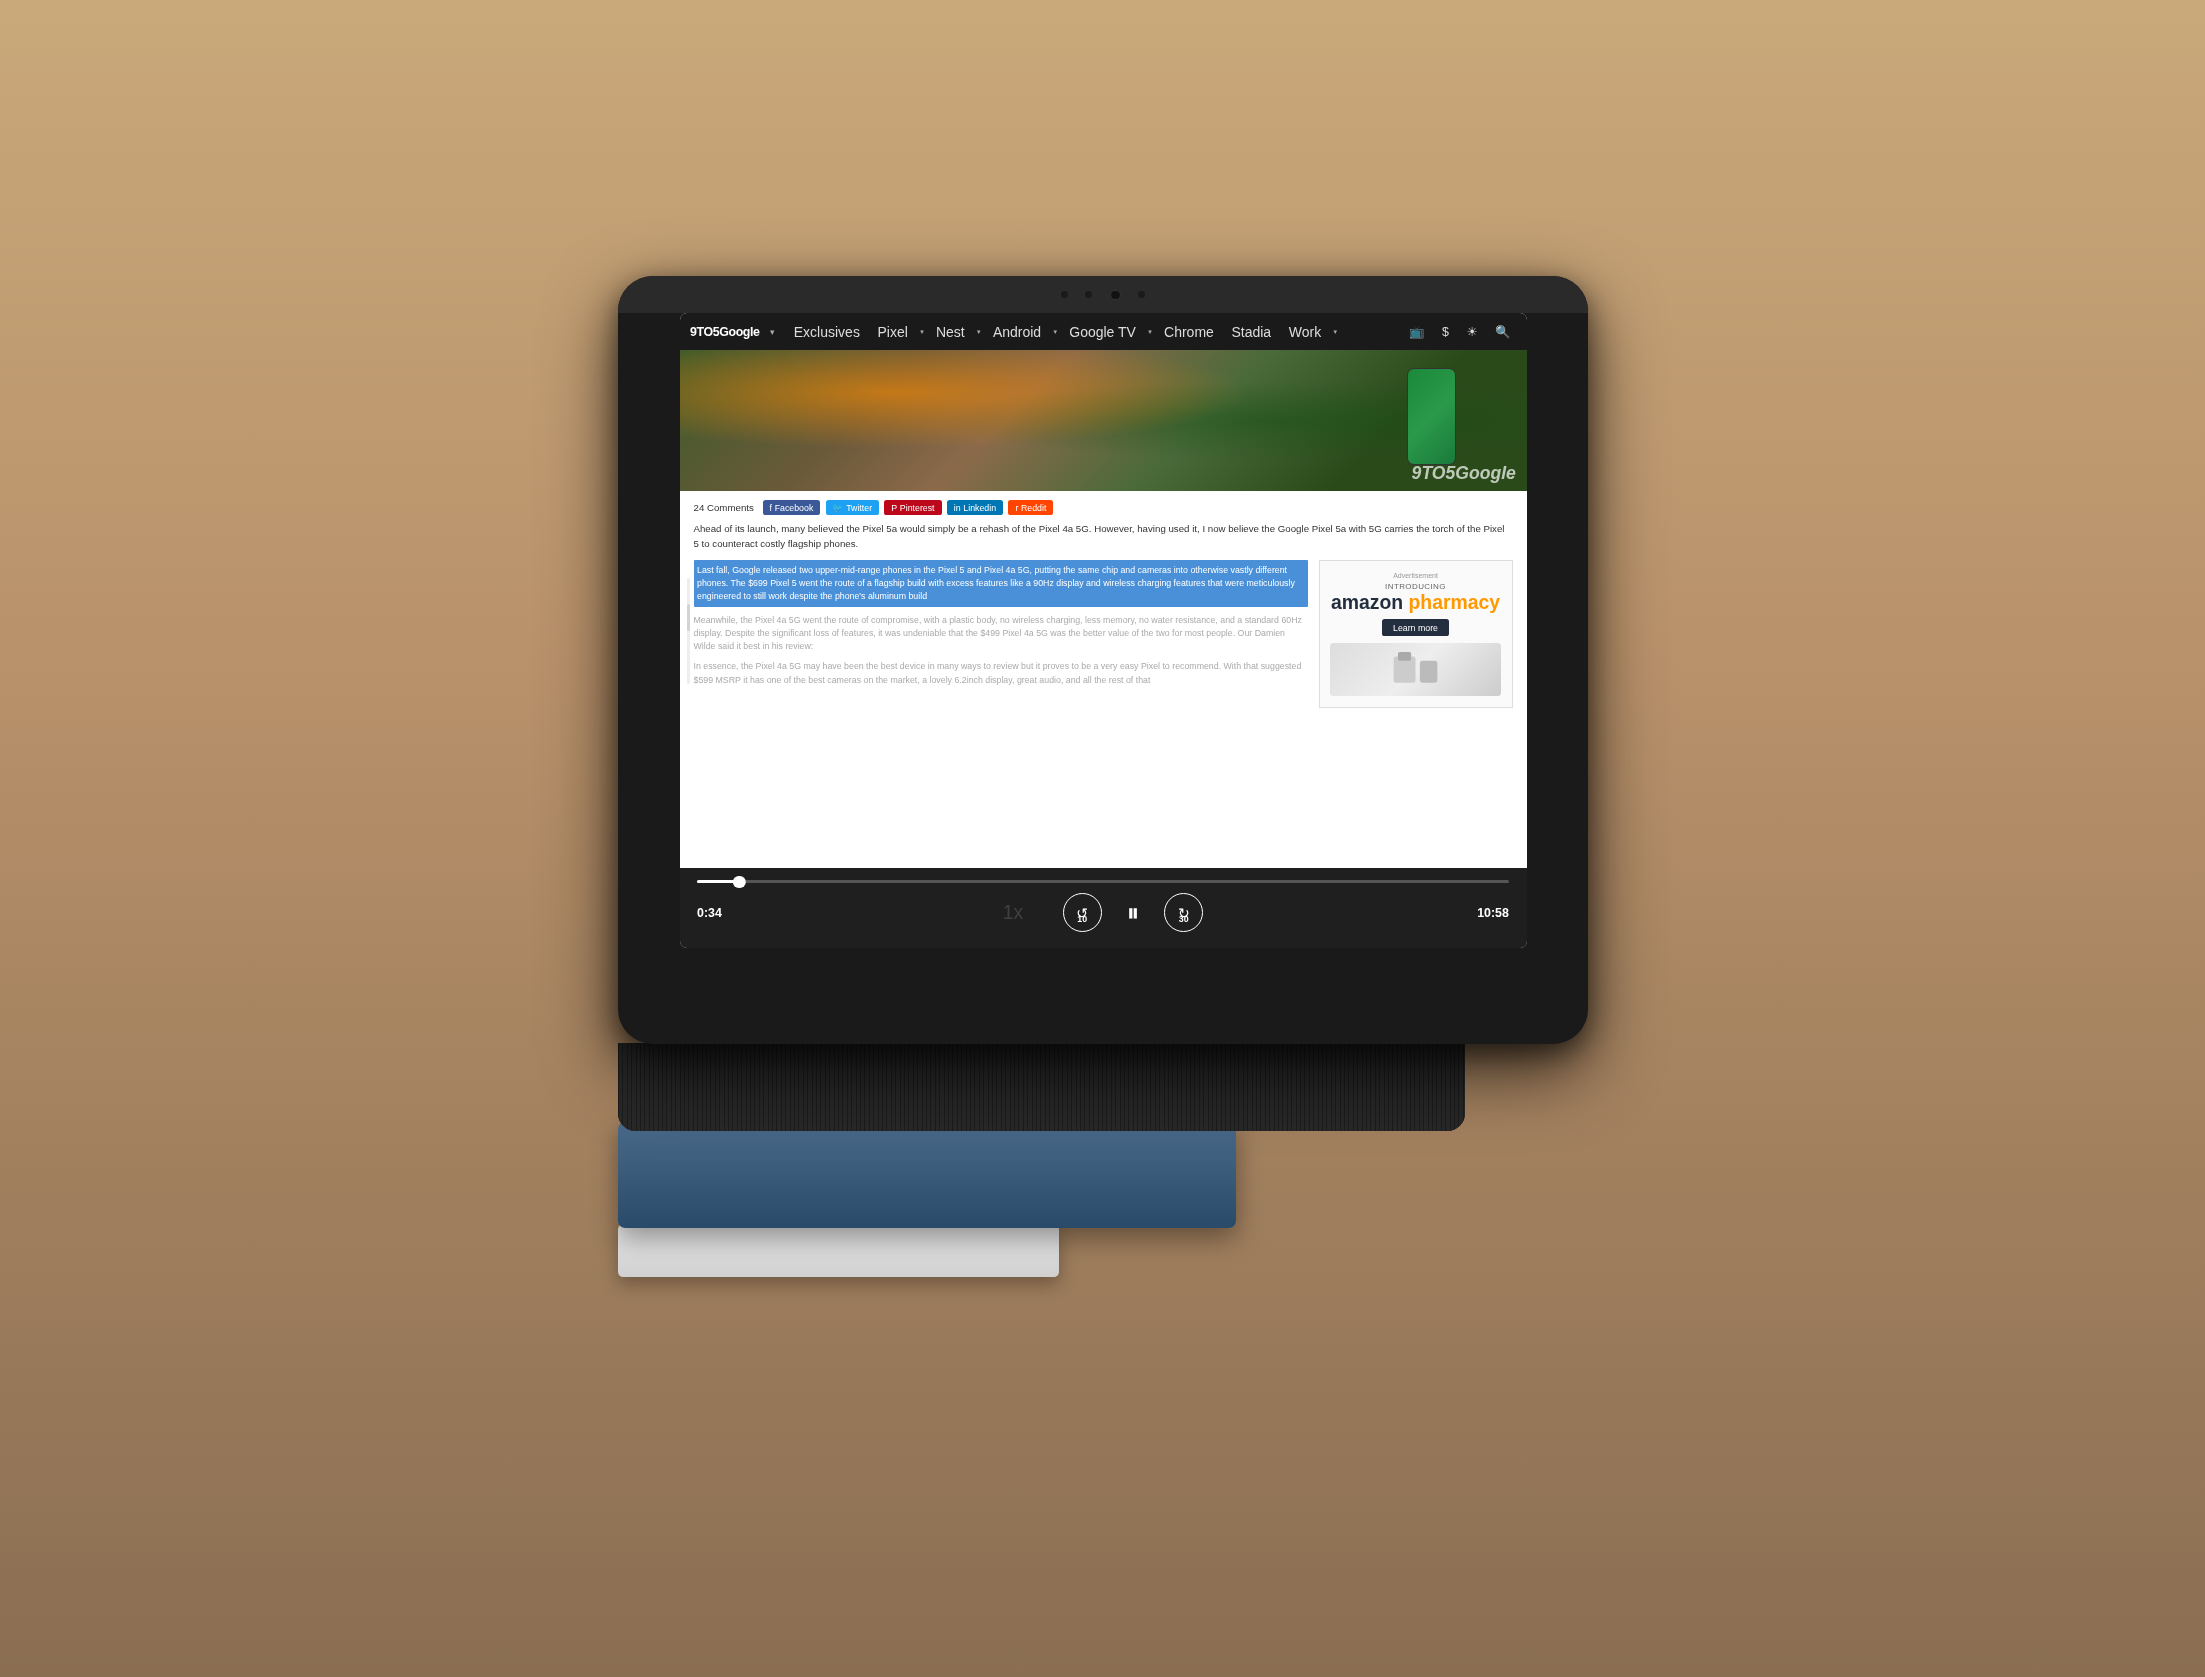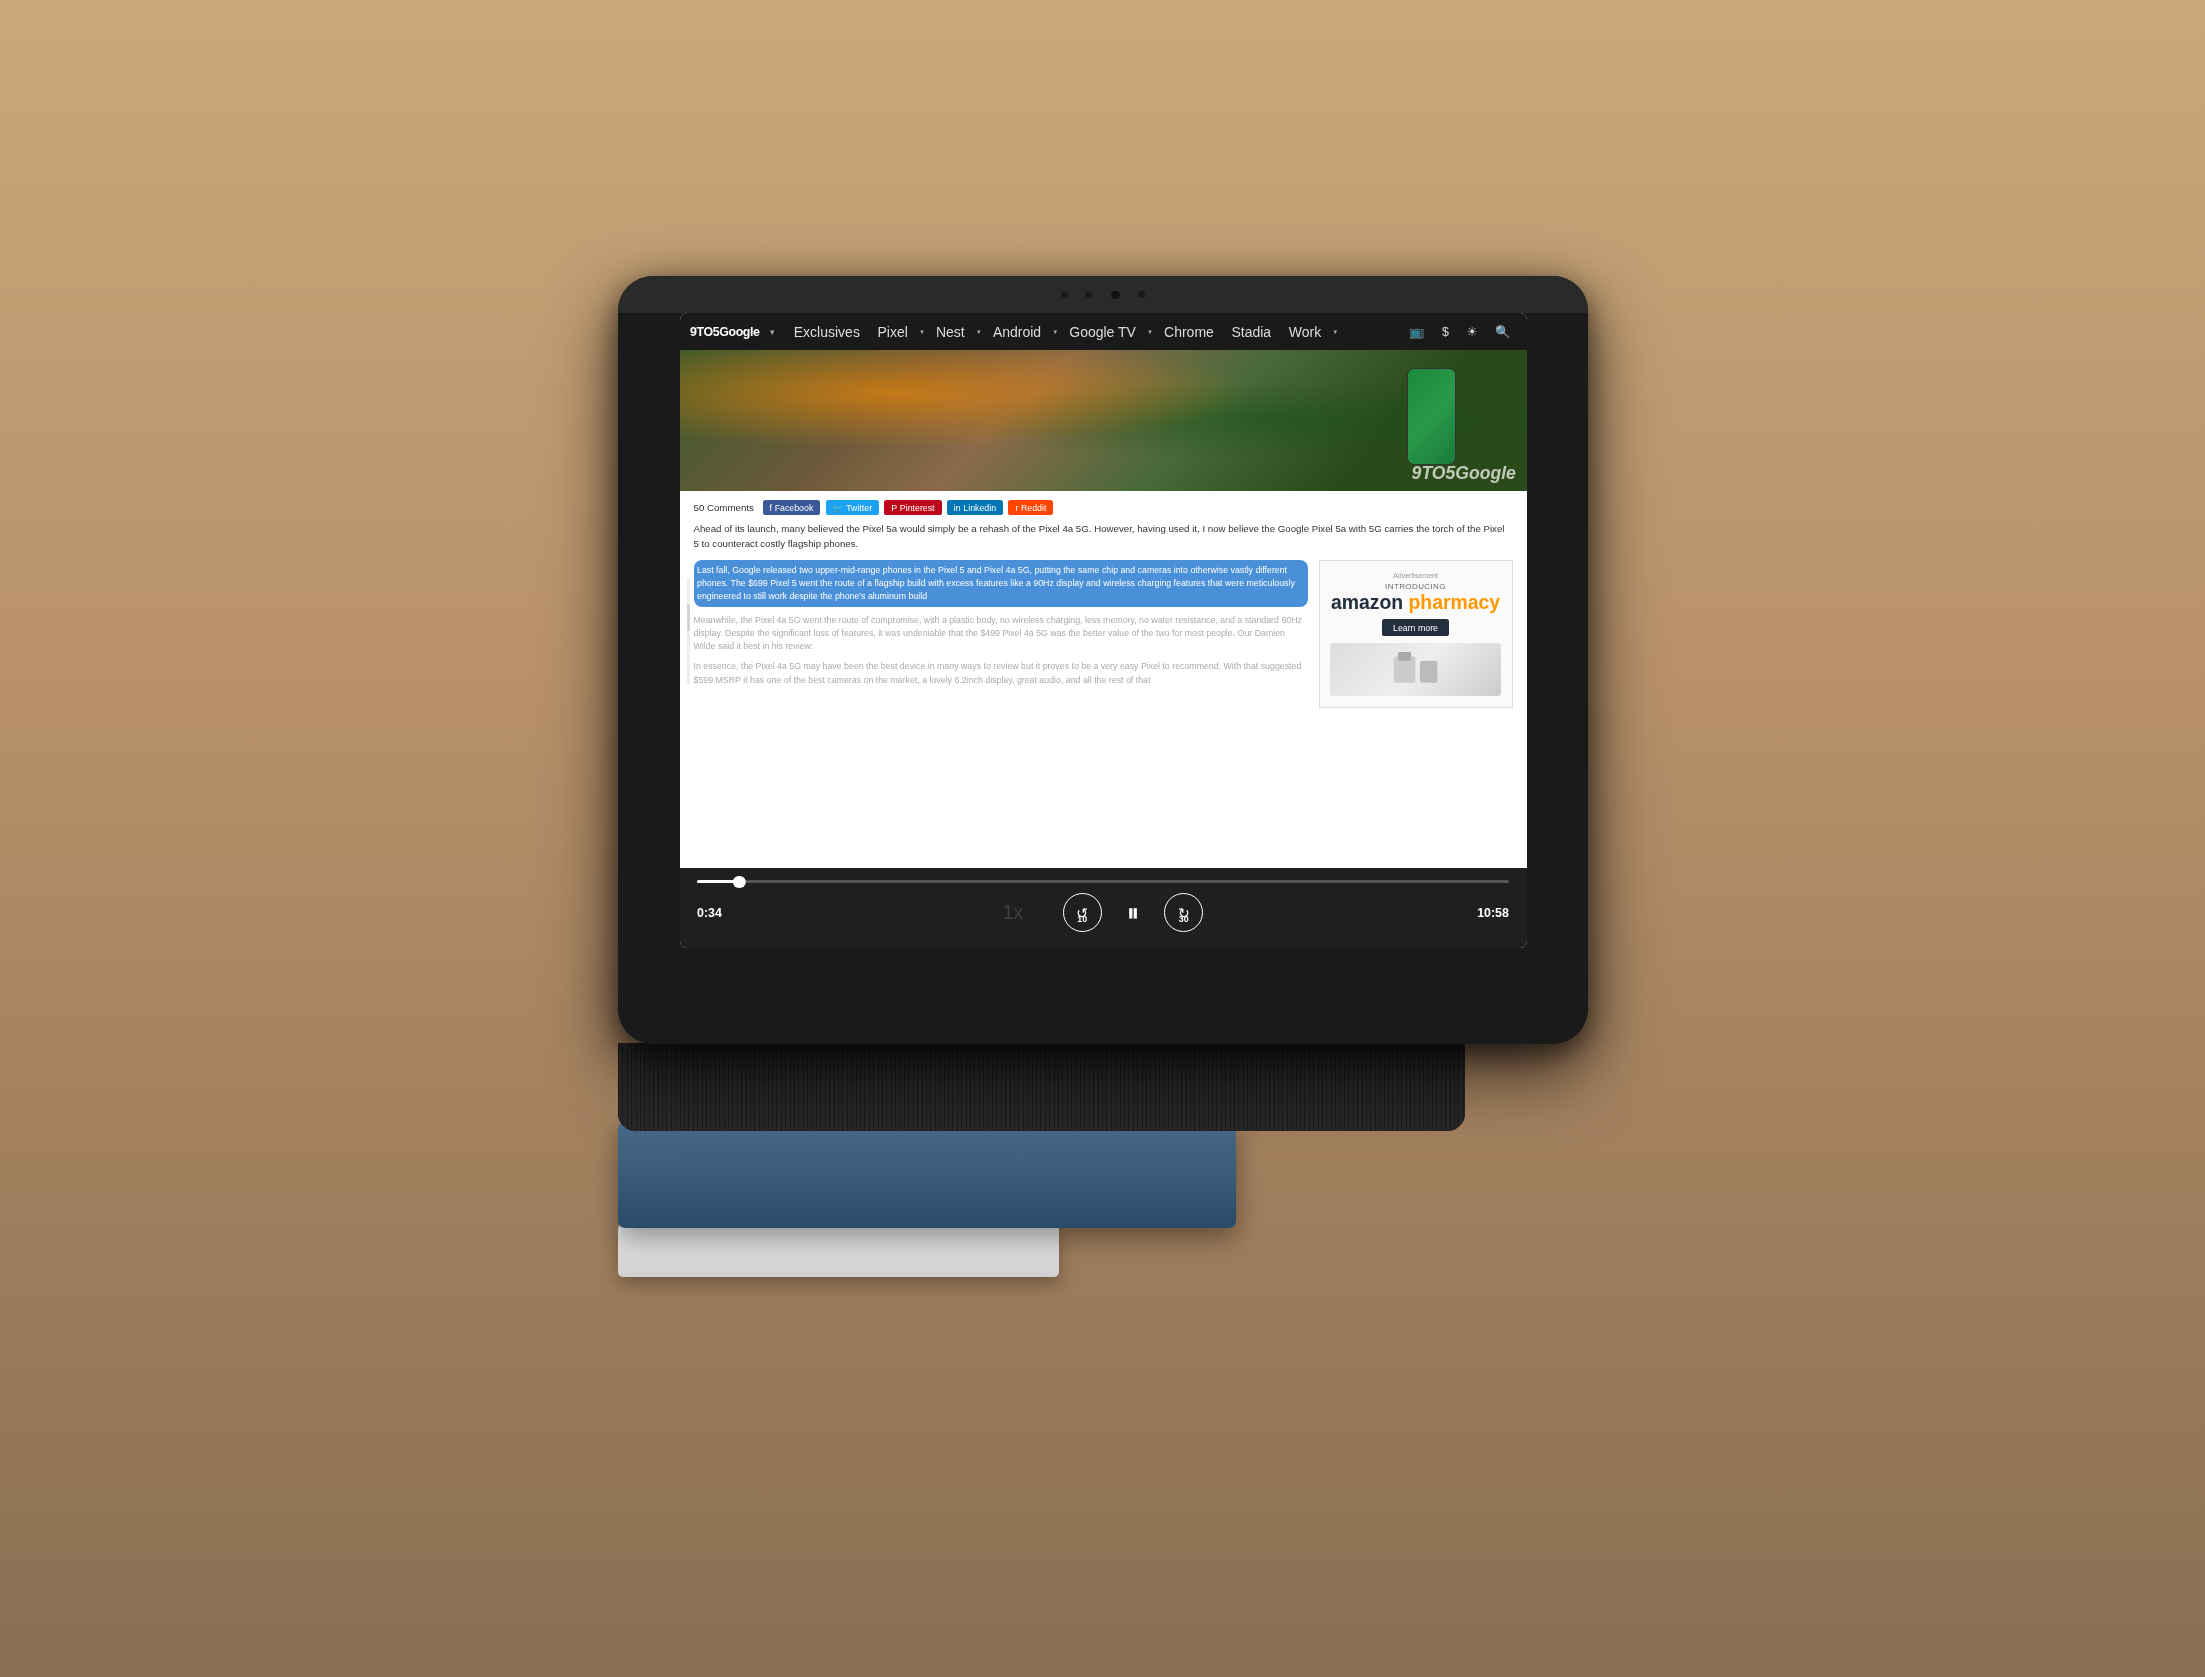--- a/index.html
+++ b/index.html
@@ -234,21 +234,21 @@
       color: #555;
       line-height: 1.5;
       margin-bottom: 7px;
       position: relative;
     }
 
     .article-paragraph.highlighted {
       background: #4a90d9;
       color: #fff;
       padding: 3.5px;
-      border-radius: 8px;
+      border-radius: 1px;
     }
 
     .article-paragraph.faded {
       color: #aaa;
     }
 
     .ad-col {
       width: 194px;
       flex-shrink: 0;
     }
@@ -526,21 +526,21 @@
 
           <div class="pixel-phone">
             <div class="pixel-screen"></div>
           </div>
           <div class="hero-overlay">9TO5Google</div>
         </div>
 
         <div class="article-area">
 
           <div class="social-row">
-            <span class="comment-count">50 Comments</span>
+            <span class="comment-count">24 Comments</span>
             <button class="social-btn btn-facebook">
               <span>f</span>
               <span>Facebook</span>
             </button>
             <button class="social-btn btn-twitter">
               <span>🐦</span>
               <span>Twitter</span>
             </button>
             <button class="social-btn btn-pinterest">
               <span>P</span>

